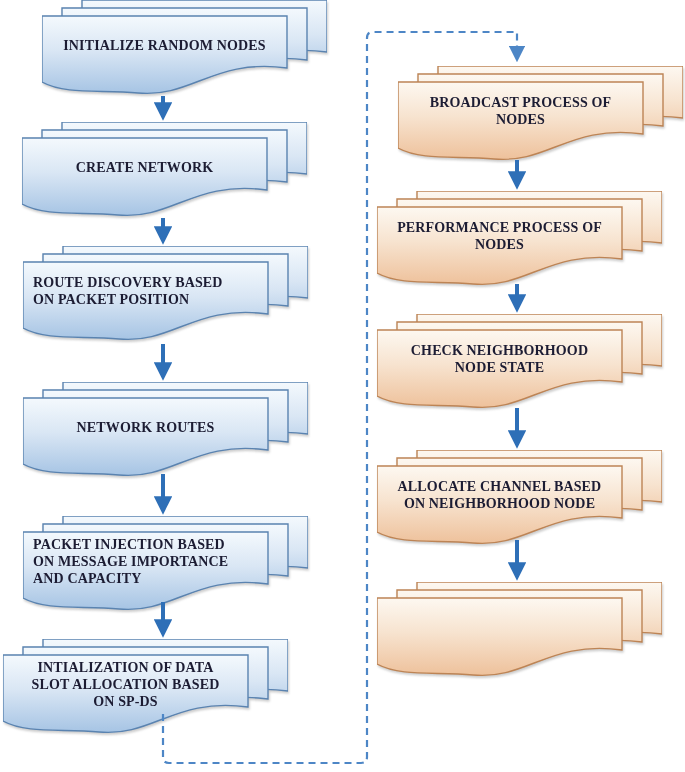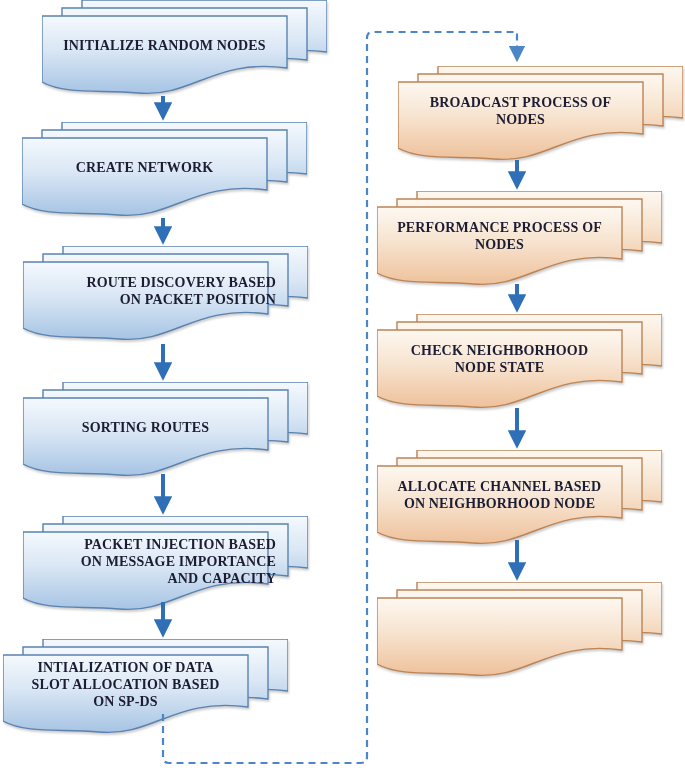--- a/index.html
+++ b/index.html
@@ -11,21 +11,21 @@
   .node svg{position:absolute;left:0;top:0;filter:drop-shadow(1px 2px 1px rgba(90,90,90,0.30));}
   .sheet{stroke-width:1.4;}
   .blue .sheet{fill:url(#gradBlue);stroke:#5a83b0;}
   .orange .sheet{fill:url(#gradOrange);stroke:#bd8455;}
   .label{
     position:absolute;left:0;top:16px;width:245px;height:58px;
     display:flex;flex-direction:column;justify-content:center;align-items:center;
     font-weight:bold;font-size:14px;line-height:17px;color:#1c1c33;
     letter-spacing:0.15px;text-align:center;
   }
-  .label.left{align-items:flex-end;text-align:left;padding-left:18px;width:235px;}
+  .label.left{align-items:flex-start;text-align:left;padding-left:10px;width:235px;}
   .overlay{position:absolute;left:0;top:0;pointer-events:none;}
 </style>
 </head>
 <body>
 
 <div class="canvas">
 
   <svg width="0" height="0" style="position:absolute">
     <defs>
       <linearGradient id="gradBlue" x1="0" y1="0" x2="0" y2="1">
@@ -89,21 +89,21 @@
 
   <div class="node blue" style="left:23px;top:382px">
     <svg width="285" height="100">
       <g>
         <path class="sheet" transform="translate(40,0)" d="M0 0 H245 V52 C172 42 150 82 96 77 C58 73.5 24 79 0 66 Z"></path>
         <path class="sheet" transform="translate(20,8)" d="M0 0 H245 V52 C172 42 150 82 96 77 C58 73.5 24 79 0 66 Z"></path>
         <path class="sheet" transform="translate(0,16)" d="M0 0 H245 V52 C172 42 150 82 96 77 C58 73.5 24 79 0 66 Z"></path>
       </g>
     </svg>
     <div class="label">
-      <span>SORTING ROUTES</span>
+      <span>NETWORK ROUTES</span>
     </div>
   </div>
 
   <div class="node blue" style="left:23px;top:516px">
     <svg width="285" height="100">
       <g>
         <path class="sheet" transform="translate(40,0)" d="M0 0 H245 V52 C172 42 150 82 96 77 C58 73.5 24 79 0 66 Z"></path>
         <path class="sheet" transform="translate(20,8)" d="M0 0 H245 V52 C172 42 150 82 96 77 C58 73.5 24 79 0 66 Z"></path>
         <path class="sheet" transform="translate(0,16)" d="M0 0 H245 V52 C172 42 150 82 96 77 C58 73.5 24 79 0 66 Z"></path>
       </g>

